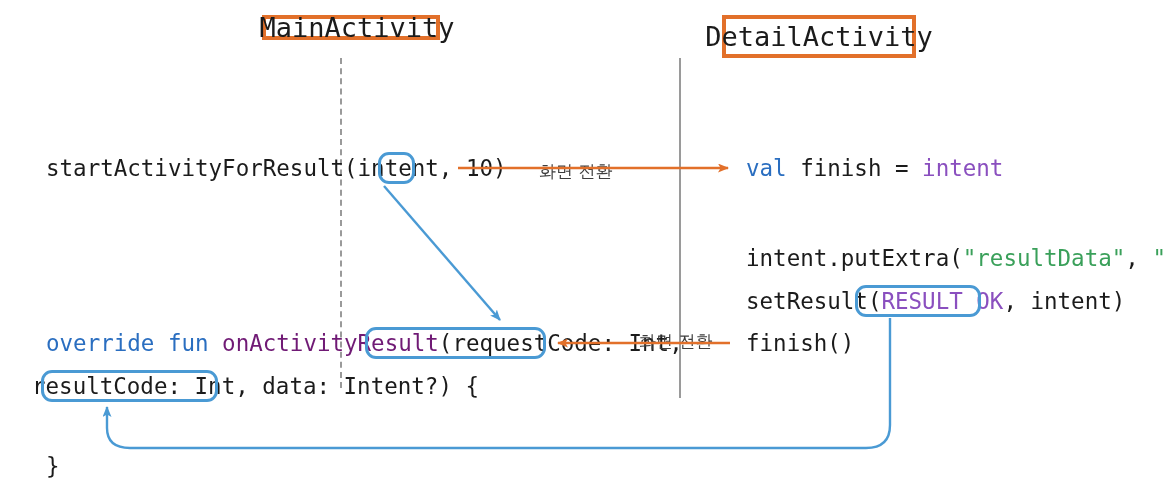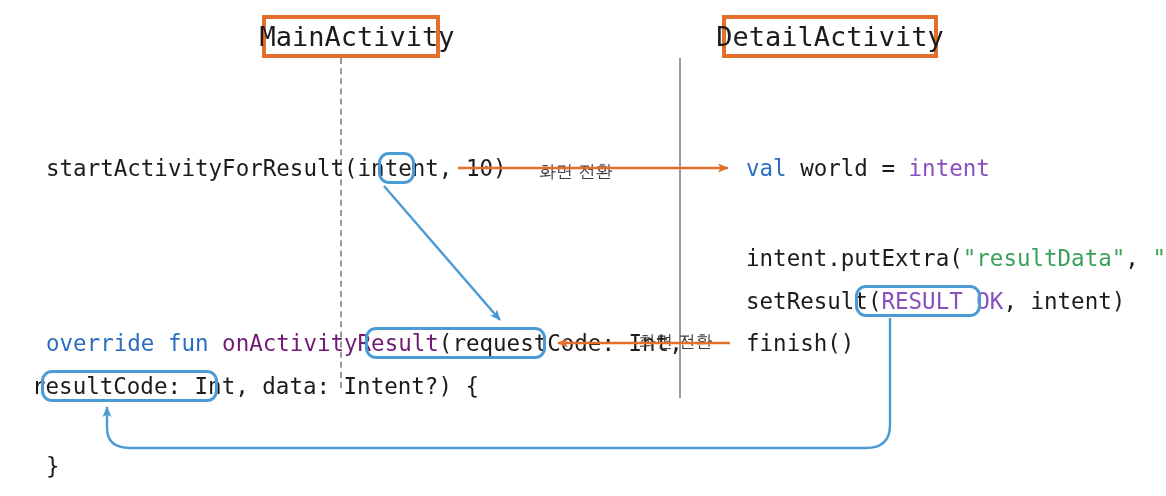--- a/index.html
+++ b/index.html
@@ -96,37 +96,37 @@
 <body>
 
 <div id="canvas">
 
   <div class="lifeline dashed" style="left:340px; top:58px; height:330px;"></div>
 
   <div class="lifeline solid" style="left:679px; top:58px; height:310px;"></div>
 
   <div class="lifeline solid" style="left:679px; top:368px; height:30px;"></div>
 
-  <div class="actor-box" style="left:262px; top:15px; width:178px; height:43px;padding-left:12px;">
+  <div class="actor-box" style="left:262px; top:15px; width:178px; height:25px;padding-left:12px;">
     <span>MainActivity</span>
   </div>
 
-  <div class="actor-box" style="left:722px; top:15px; width:216px; height:43px;">
+  <div class="actor-box" style="left:722px; top:15px; width:194px; height:43px;">
     <span>DetailActivity</span>
   </div>
 
   <div class="code" style="left:46px; top:157px;"><span class="plain">startActivityForResult(intent, </span><span class="plain">10</span><span class="plain">)</span></div>
 
   <div class="code" style="left:46px; top:332px;"><span class="kw">override</span><span class="plain"> </span><span class="kw">fun</span><span class="plain"> </span><span class="fn">onActivityResult</span><span class="plain">(</span><span class="plain">requestCode: Int</span><span class="plain">,</span></div>
 
   <div class="code" style="left:32px; top:375px;"><span class="plain">resultCode: Int</span><span class="plain">, data: Intent?) {</span></div>
 
   <div class="code" style="left:46px; top:455px;">}</div>
 
-  <div class="code" style="left:746px; top:157px;"><span class="kw">val</span><span class="plain"> world = </span><span class="const">intent</span></div>
+  <div class="code" style="left:746px; top:157px;"><span class="kw">val</span><span class="plain"> finish = </span><span class="const">intent</span></div>
 
   <div class="code" style="left:746px; top:247px;"><span class="plain">intent.putExtra(</span><span class="str">"resultData"</span><span class="plain">, </span><span class="str">"world"</span></div>
 
   <div class="code" style="left:746px; top:332px;">finish()</div>
 
   <div class="code" style="left:746px; top:290px;"><span class="plain">setResult(</span><span class="const">RESULT_OK</span><span class="plain">, intent)</span></div>
 
   <div class="kr-label" style="left:539px; top:131px;">화면 전환</div>
 
   <div class="kr-label" style="left:639px; top:301px;">화면 전환</div>

